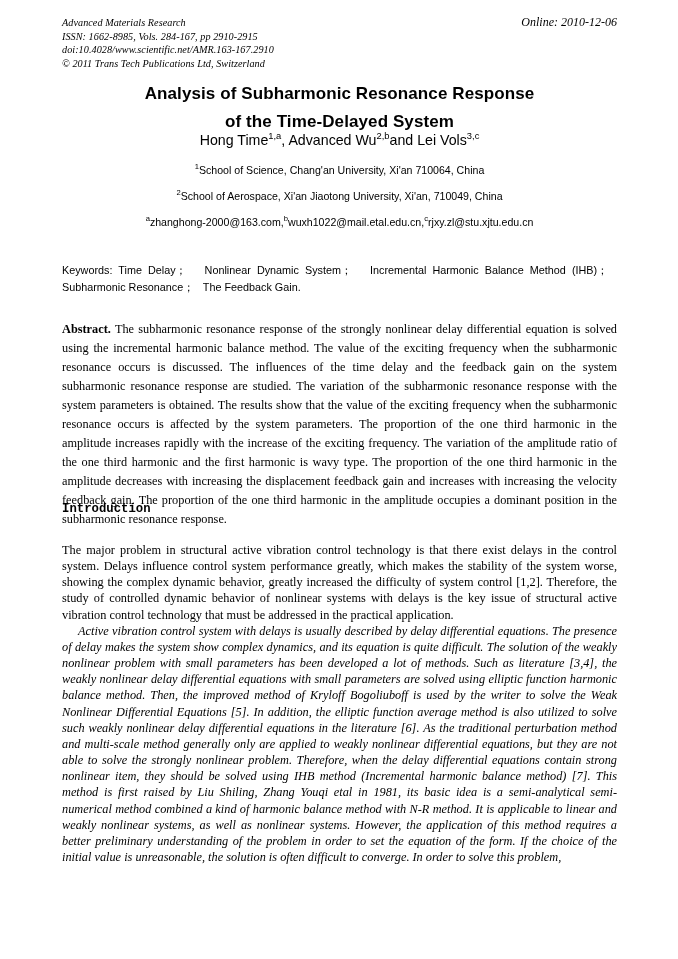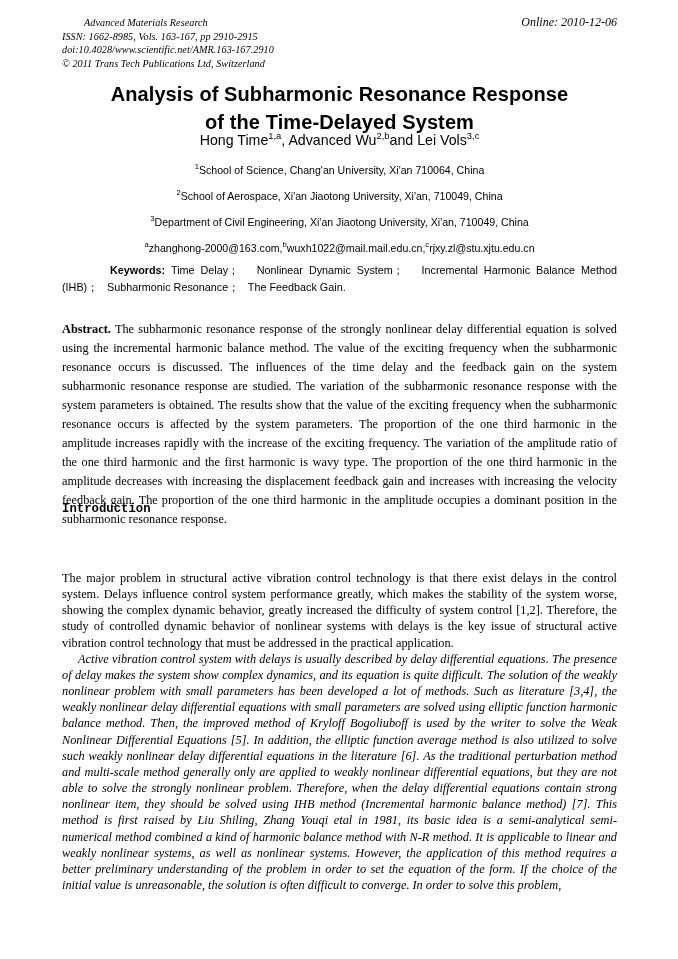--- a/index.html
+++ b/index.html
@@ -28,21 +28,20 @@
   .journal-header {
     position: absolute;
     left: 62px;
     top: 16px;
     width: 555px;
   }
   .journal-header-row {
     display: flex;
     justify-content: space-between;
     align-items: baseline;
-    margin-left: 22px;
   }
   .journal-line {
     font-family: "Liberation Serif", serif;
     font-style: italic;
     font-size: 10.2px;
     line-height: 13.6px;
     letter-spacing: 0.05px;
     white-space: nowrap;
   }
   .journal-online {
@@ -57,21 +56,21 @@
   .title-block {
     position: absolute;
     left: 62px;
     top: 80px;
     width: 555px;
     text-align: center;
   }
   .paper-title-line {
     font-family: "Liberation Sans", sans-serif;
     font-weight: bold;
-    font-size: 20px;
+    font-size: 17px;
     line-height: 28px;
     letter-spacing: 0.1px;
   }
 
   
   .authors {
     position: absolute;
     left: 62px;
     top: 130px;
     width: 555px;
@@ -120,21 +119,21 @@
     position: absolute;
     left: 62px;
     top: 262px;
     width: 555px;
     font-family: "Liberation Sans", sans-serif;
     font-size: 10.8px;
     line-height: 17.4px;
     text-align: justify;
     text-justify: inter-word;
   }
-  .keywords b { font-weight: bold; margin-left: 48px; }
+  .keywords b { font-weight: normal; }
 
   
   .abstract {
     position: absolute;
     left: 62px;
     top: 320px;
     width: 555px;
     font-family: "Liberation Serif", serif;
     font-size: 12.3px;
     line-height: 19px;
@@ -161,21 +160,20 @@
     position: absolute;
     left: 62px;
     top: 542px;
     width: 555px;
     font-family: "Liberation Serif", serif;
     font-size: 12.3px;
     line-height: 16.15px;
     text-align: justify;
     text-justify: inter-word;
     hyphens: none;
-    margin-top: 28px;
   }
   .body-text p {
     margin: 0;
     padding: 0;
   }
   .body-text p.indented {
     text-indent: 16px;
   }
   .body-text p:last-child {
     text-align: justify;
@@ -185,37 +183,36 @@
 </head>
 <body>
 
 <div class="page">
 
   <div class="journal-header">
     <div class="journal-header-row">
       <div class="journal-line">Advanced Materials Research</div>
       <div class="journal-online">Online: 2010-12-06</div>
     </div>
-    <div class="journal-line">ISSN: 1662-8985, Vols. 163-167, pp 2910-2915</div>
+    <div class="journal-line">ISSN: 1662-8985, Vols. 284-167, pp 2910-2915</div>
     <div class="journal-line">doi:10.4028/www.scientific.net/AMR.163-167.2910</div>
     <div class="journal-line">© 2011 Trans Tech Publications Ltd, Switzerland</div>
   </div>
 
   <div class="title-block">
     <div class="paper-title-line">Analysis of Subharmonic Resonance Response</div>
     <div class="paper-title-line">of the Time-Delayed System</div>
   </div>
 
   <div class="authors"><span>Hong Time</span><sup>1,a</sup><span>, </span><span>Advanced Wu</span><sup>2,b</sup><span>and </span><span>Lei Vols</span><sup>3,c</sup></div>
 
   <div class="affiliations">
     <div class="affil"><sup>1</sup><span>School of Science, Chang'an University, Xi'an 710064, China</span></div>
     <div class="affil"><sup>2</sup><span>School of Aerospace, Xi'an Jiaotong University, Xi'an, 710049, China</span></div>
-    <div class="affil"><sup>3</sup><span>Department of Civil Engineering, Xi'an Jiaotong University, Xi'an, 710049, China</span></div>
-    <div class="emails"><sup>a</sup><span>zhanghong-2000@163.com,</span><sup>b</sup><span>wuxh1022@mail.mail.edu.cn,</span><sup>c</sup><span>rjxy.zl@stu.xjtu.edu.cn</span></div>
+    <div class="emails"><sup>a</sup><span>zhanghong-2000@163.com,</span><sup>b</sup><span>wuxh1022@mail.etal.edu.cn,</span><sup>c</sup><span>rjxy.zl@stu.xjtu.edu.cn</span></div>
   </div>
 
   <div class="keywords"><b>Keywords:</b><span> Time Delay；&nbsp;&nbsp; Nonlinear Dynamic System；&nbsp;&nbsp; Incremental Harmonic Balance Method (IHB)；&nbsp;&nbsp; Subharmonic Resonance；&nbsp;&nbsp; The Feedback Gain.</span></div>
 
   <div class="abstract"><b>Abstract.</b><span> The subharmonic resonance response of the strongly nonlinear delay differential equation is solved using the incremental harmonic balance method. The value of the exciting frequency when the subharmonic resonance occurs is discussed. The influences of the time delay and the feedback gain on the system subharmonic resonance response are studied. The variation of the subharmonic resonance response with the system parameters is obtained. The results show that the value of the exciting frequency when the subharmonic resonance occurs is affected by the system parameters. The proportion of the one third harmonic in the amplitude increases rapidly with the increase of the exciting frequency. The variation of the amplitude ratio of the one third harmonic and the first harmonic is wavy type. The proportion of the one third harmonic in the amplitude decreases with increasing the displacement feedback gain and increases with increasing the velocity feedback gain. The proportion of the one third harmonic in the amplitude occupies a dominant position in the subharmonic resonance response.</span></div>
 
   <div class="section-heading">Introduction</div>
 
   <div class="body-text">
     <p>The major problem in structural active vibration control technology is that there exist delays in the control system. Delays influence control system performance greatly, which makes the stability of the system worse, showing the complex dynamic behavior, greatly increased the difficulty of system control [1,2]. Therefore, the study of controlled dynamic behavior of nonlinear systems with delays is the key issue of structural active vibration control technology that must be addressed in the practical application.</p>

